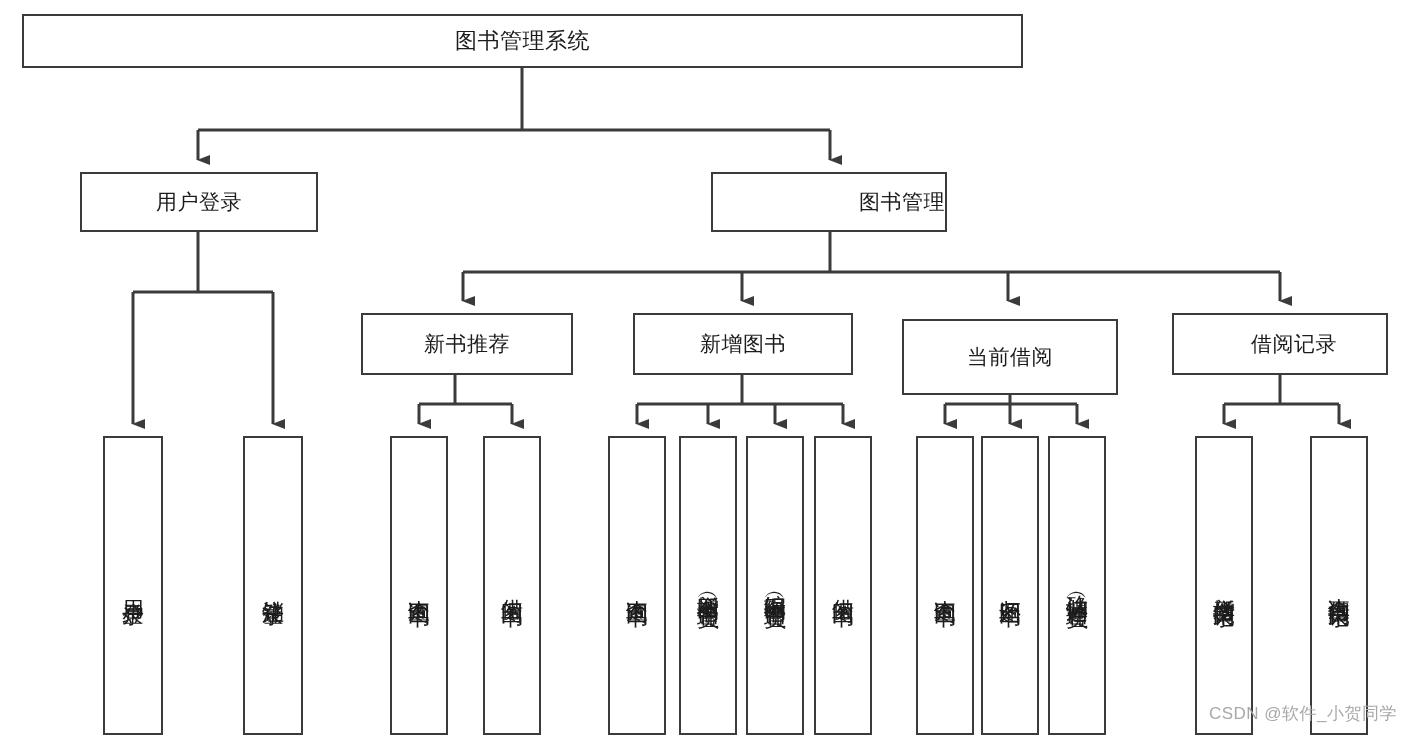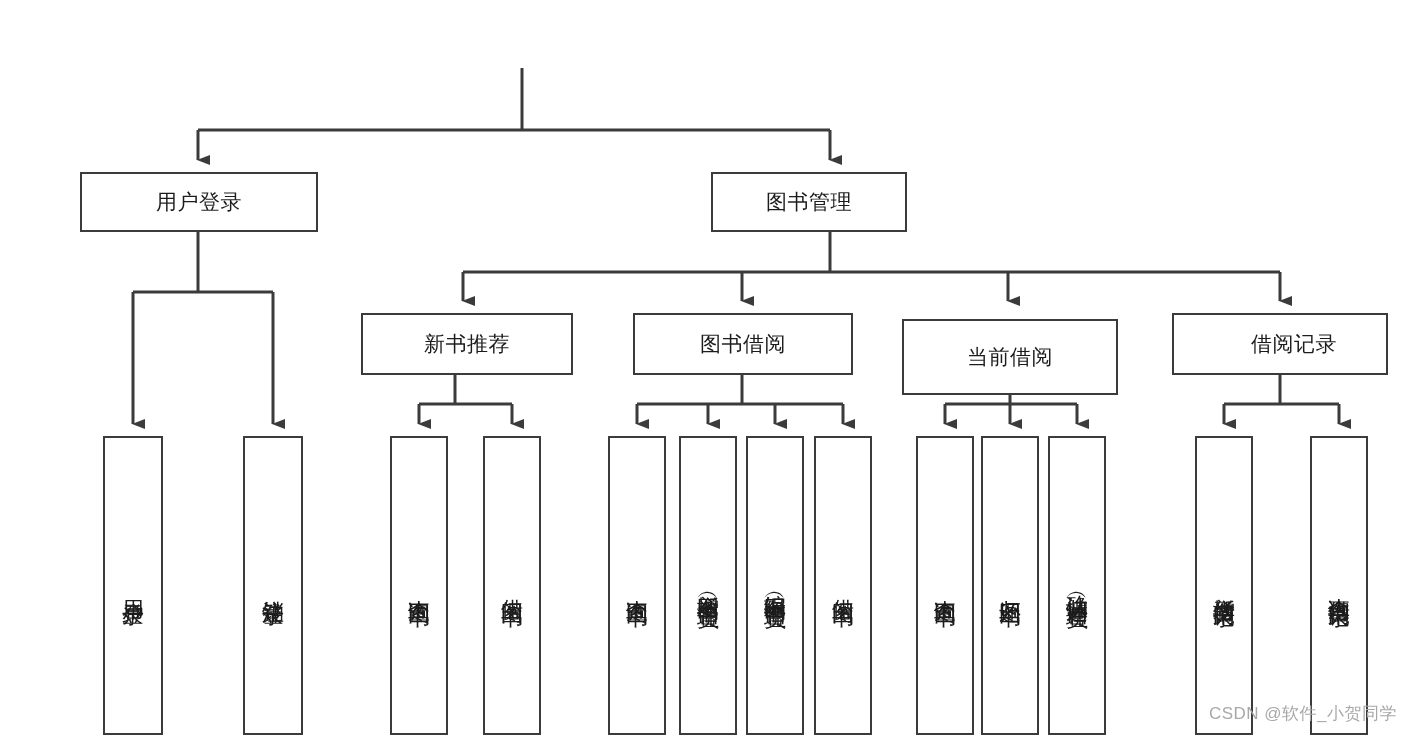--- a/index.html
+++ b/index.html
@@ -117,35 +117,38 @@
       <path d="M1077,404 L1077,424" marker-end="url(#arrowhead)"></path>
 
       <path d="M1280,375 L1280,404"></path>
       <path d="M1224,404 L1339,404"></path>
       <path d="M1224,404 L1224,424" marker-end="url(#arrowhead)"></path>
       <path d="M1339,404 L1339,424" marker-end="url(#arrowhead)"></path>
 
     </g>
   </svg>
 
+  <div class="node root" style="left:22px; top:14px; width:1001px; height:54px;">
+    <span class="node-label">图书管理系统</span>
+  </div>
 
   <div class="node" style="left:80px; top:172px; width:238px; height:60px;">
     <span class="node-label">用户登录</span>
   </div>
 
-  <div class="node" style="left:711px; top:172px; width:196px; height:60px;">
+  <div class="node" style="left:711px; top:172px; width:236px; height:60px;justify-content:flex-end;">
     <span class="node-label">图书管理</span>
   </div>
 
   <div class="node" style="left:361px; top:313px; width:212px; height:62px;">
     <span class="node-label">新书推荐</span>
   </div>
 
   <div class="node" style="left:633px; top:313px; width:220px; height:62px;">
-    <span class="node-label">图书借阅</span>
+    <span class="node-label">新增图书</span>
   </div>
 
   <div class="node" style="left:902px; top:304px; width:216px; height:76px;margin-top:15px;">
     <span class="node-label">当前借阅</span>
   </div>
 
   <div class="node" style="left:1172px; top:313px; width:216px; height:62px;padding-left:28px;">
     <span class="node-label">借阅记录</span>
   </div>
 

